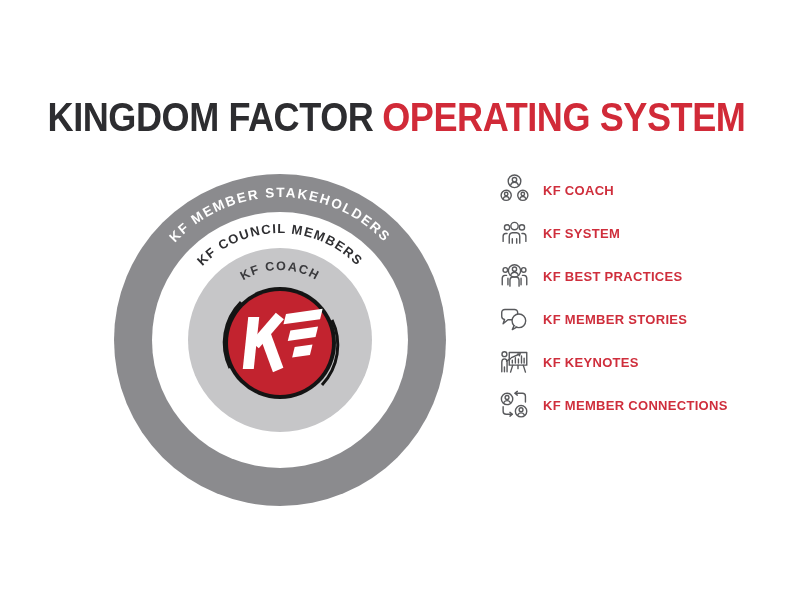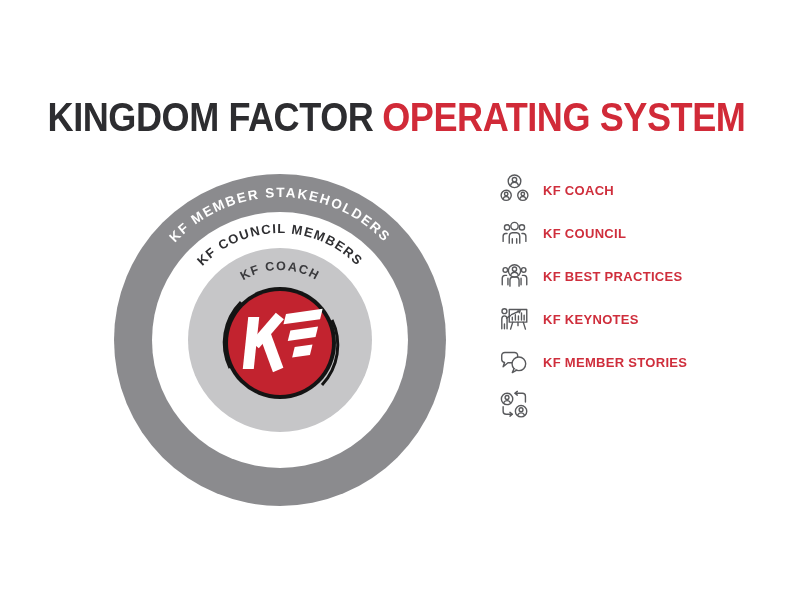--- a/index.html
+++ b/index.html
@@ -108,21 +108,21 @@
         <svg viewBox="0 0 40 40">
           <circle cx="11.5" cy="13" r="3"></circle>
           <path d="M 7,29 L 7,23 Q 7,20.2 10,20 L 11.5,20"></path>
           <circle cx="28.5" cy="13" r="3"></circle>
           <path d="M 33,29 L 33,23 Q 33,20.2 30,20 L 28.5,20"></path>
           <circle cx="20" cy="11.5" r="4.2"></circle>
           <path d="M 14,31 L 14,23.5 Q 14,19.6 17.6,19.2 L 22.4,19.2 Q 26,19.6 26,23.5 L 26,31"></path>
           <path d="M 17.5,31 L 17.5,26 M 22.5,31 L 22.5,26"></path>
         </svg>
       </span>
-      <span class="legend-label">KF COUNCIL</span>
+      <span class="legend-label">KF SYSTEM</span>
     </div>
 
     <div class="legend-item">
       <span class="legend-icon">
         <svg viewBox="0 0 40 40">
           <circle cx="9.5" cy="12.5" r="2.6"></circle>
           <path d="M 6,29.5 L 6,22 Q 6,19 9,18.7 L 11,18.7 M 12.5,29.5 L 12.5,22"></path>
           <circle cx="30.5" cy="12.5" r="2.6"></circle>
           <path d="M 34,29.5 L 34,22 Q 34,19 31,18.7 L 29,18.7 M 27.5,29.5 L 27.5,22"></path>
           <circle cx="20" cy="13.5" r="7"></circle>
@@ -130,57 +130,58 @@
           <path d="M 15.9,17.6 A 4.7,4.7 0 0 1 24.1,17.6"></path>
           <path d="M 14.8,31 L 14.8,24 Q 14.8,21 17.8,20.7 L 22.2,20.7 Q 25.2,21 25.2,24 L 25.2,31"></path>
         </svg>
       </span>
       <span class="legend-label">KF BEST PRACTICES</span>
     </div>
 
     <div class="legend-item">
       <span class="legend-icon">
         <svg viewBox="0 0 40 40">
+          <path d="M 9,8.5 L 20,8.5 A 3.6,3.6 0 0 1 23.6,12.1 L 23.6,16.6 A 3.6,3.6 0 0 1 20,20.2 L 12.5,20.2 L 7,24.8 L 8.6,20 A 3.6,3.6 0 0 1 5.4,16.6 L 5.4,12.1 A 3.6,3.6 0 0 1 9,8.5 Z"></path>
+          <circle cx="25" cy="21.5" r="7.8" fill="#ffffff"></circle>
+          <path d="M 19.5,27 L 17.5,31.5 L 22.5,28.8" fill="#ffffff"></path>
+        </svg>
+      </span>
+      <span class="legend-label">KF MEMBER STORIES</span>
+    </div>
+
+    <div class="legend-item">
+      <span class="legend-icon">
+        <svg viewBox="0 0 40 40">
           <circle cx="8.5" cy="10.5" r="2.8"></circle>
           <path d="M 5.5,30.5 L 5.5,19.5 Q 5.5,15.8 8.5,15.8 Q 11.5,15.8 11.5,19.5 L 11.5,30.5"></path>
           <path d="M 8.5,30.5 L 8.5,25"></path>
           <path d="M 11,18.5 L 15.5,15.5"></path>
           <rect x="14" y="8.5" width="20" height="14.5"></rect>
           <path d="M 17.5,20.5 L 17.5,17.5 M 21,20.5 L 21,14.5 M 24.5,20.5 L 24.5,16 M 28,20.5 L 28,12.5 M 31,20.5 L 31,15"></path>
           <path d="M 16.5,14.5 L 26.5,10 M 26.5,10 L 23.8,10.2 M 26.5,10 L 25.6,12.4"></path>
           <path d="M 18,23 L 15.5,31 M 30,23 L 32.5,31 M 24,23 L 24,27"></path>
         </svg>
       </span>
       <span class="legend-label">KF KEYNOTES</span>
-    </div>
-
-    <div class="legend-item">
-      <span class="legend-icon">
-        <svg viewBox="0 0 40 40">
-          <path d="M 9,8.5 L 20,8.5 A 3.6,3.6 0 0 1 23.6,12.1 L 23.6,16.6 A 3.6,3.6 0 0 1 20,20.2 L 12.5,20.2 L 7,24.8 L 8.6,20 A 3.6,3.6 0 0 1 5.4,16.6 L 5.4,12.1 A 3.6,3.6 0 0 1 9,8.5 Z"></path>
-          <circle cx="25" cy="21.5" r="7.8" fill="#ffffff"></circle>
-          <path d="M 19.5,27 L 17.5,31.5 L 22.5,28.8" fill="#ffffff"></path>
-        </svg>
-      </span>
-      <span class="legend-label">KF MEMBER STORIES</span>
     </div>
 
     <div class="legend-item">
       <span class="legend-icon">
         <svg viewBox="0 0 40 40">
           <circle cx="11.5" cy="12.5" r="6.5"></circle>
           <circle cx="11.5" cy="10.8" r="2.2"></circle>
           <path d="M 7.9,16.5 A 4.2,4.2 0 0 1 15.1,16.5"></path>
           <circle cx="27.5" cy="26.5" r="6.5"></circle>
           <circle cx="27.5" cy="24.8" r="2.2"></circle>
           <path d="M 23.9,30.5 A 4.2,4.2 0 0 1 31.1,30.5"></path>
           <path d="M 21,6 L 29,6 Q 32.5,6 32.5,9.5 L 32.5,16"></path>
           <path d="M 23.2,3.8 L 20.4,6 L 23.2,8.2"></path>
           <path d="M 7,21.5 L 7,26.5 Q 7,30 10.5,30 L 17,30"></path>
           <path d="M 14.8,27.8 L 17.6,30 L 14.8,32.2"></path>
         </svg>
       </span>
+      <span class="legend-label">KF MEMBER CONNECTIONS</span>
     </div>
 
 
 
   </div>
 </div>
 
 </body></html>

